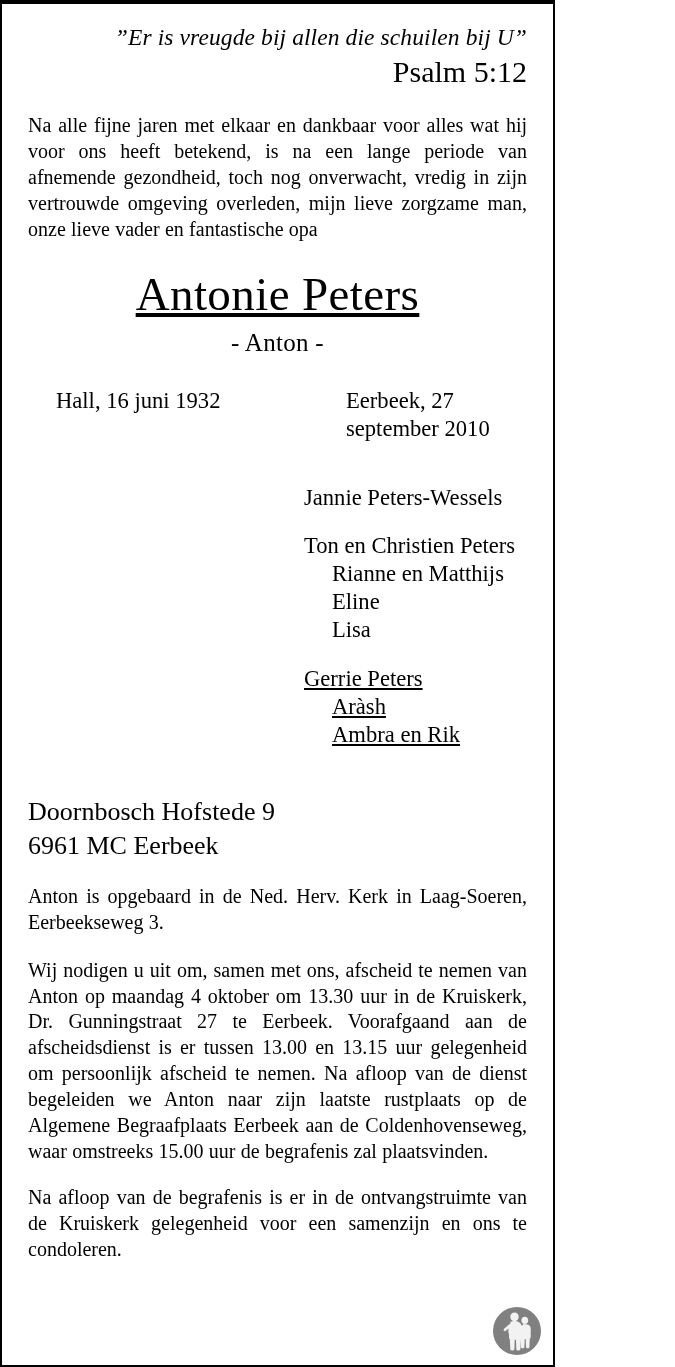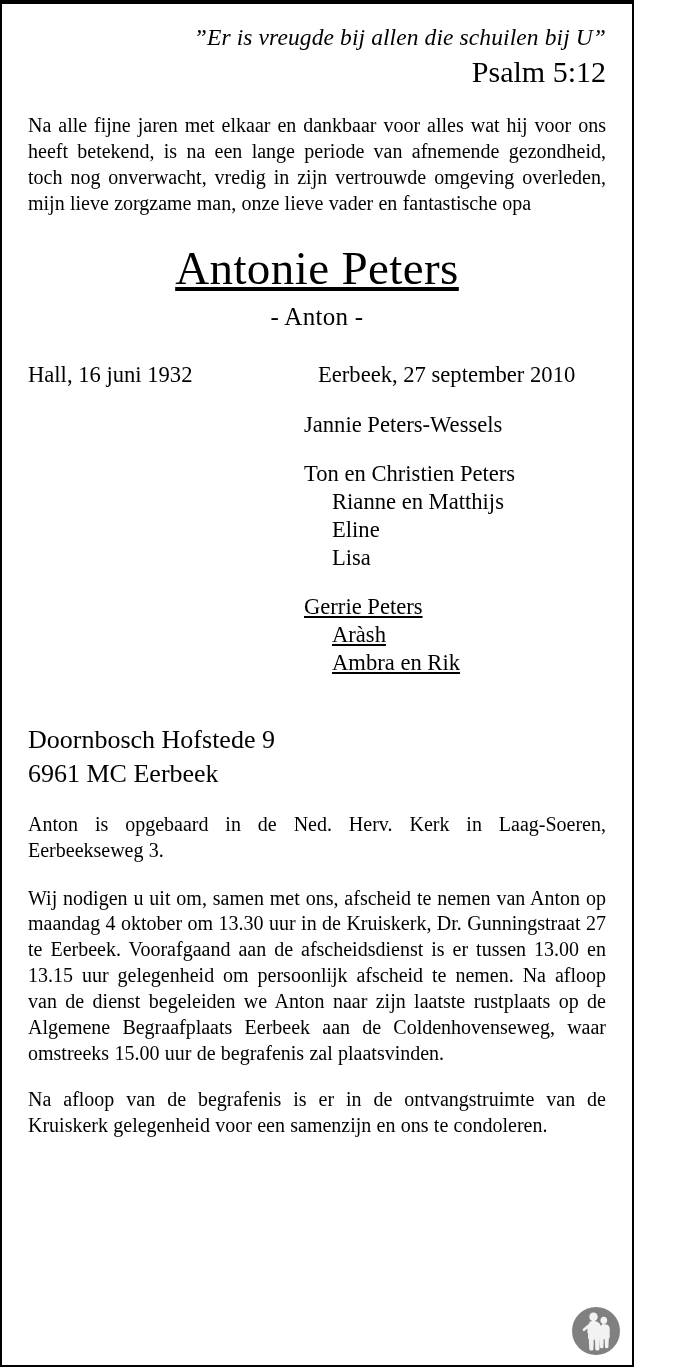--- a/index.html
+++ b/index.html
@@ -6,21 +6,21 @@
     margin: 0;
     padding: 0;
     background: #ffffff;
   }
   body {
     font-family: "Liberation Serif", "DejaVu Serif", serif;
     color: #000000;
   }
   .notice {
     position: relative;
-    width: 634px;
+    width: 555px;
     height: 1367px;
     box-sizing: border-box;
     background: #ffffff;
     border-top: 4px solid #000;
     border-left: 2px solid #000;
     border-right: 2px solid #000;
     border-bottom: 2px solid #000;
     overflow: hidden;
   }
   .inner {
@@ -78,26 +78,26 @@
     letter-spacing: 0.3px;
   }
 
   
   .dates-row {
     display: flex;
     margin-top: 27px;
     font-size: 22.6px;
     line-height: 1.25;
   }
-  .date-birth { width: 290px; flex: 0 0 auto; }
+  .date-birth { width: 290px; flex: 0 0 auto; margin-left: 28px; }
   .date-death { flex: 1 1 auto; }
 
   
   .family {
-    margin-top: 22px;
+    margin-top: 40px;
     padding-left: 276px;
     font-size: 22.6px;
     line-height: 1.25;
   }
   .fam-group { margin-bottom: 20px; }
   .fam-group:last-child { margin-bottom: 0; text-decoration: underline; }
   .fam-parent { white-space: nowrap; }
   .fam-child {
     padding-left: 28px;
     white-space: nowrap;

